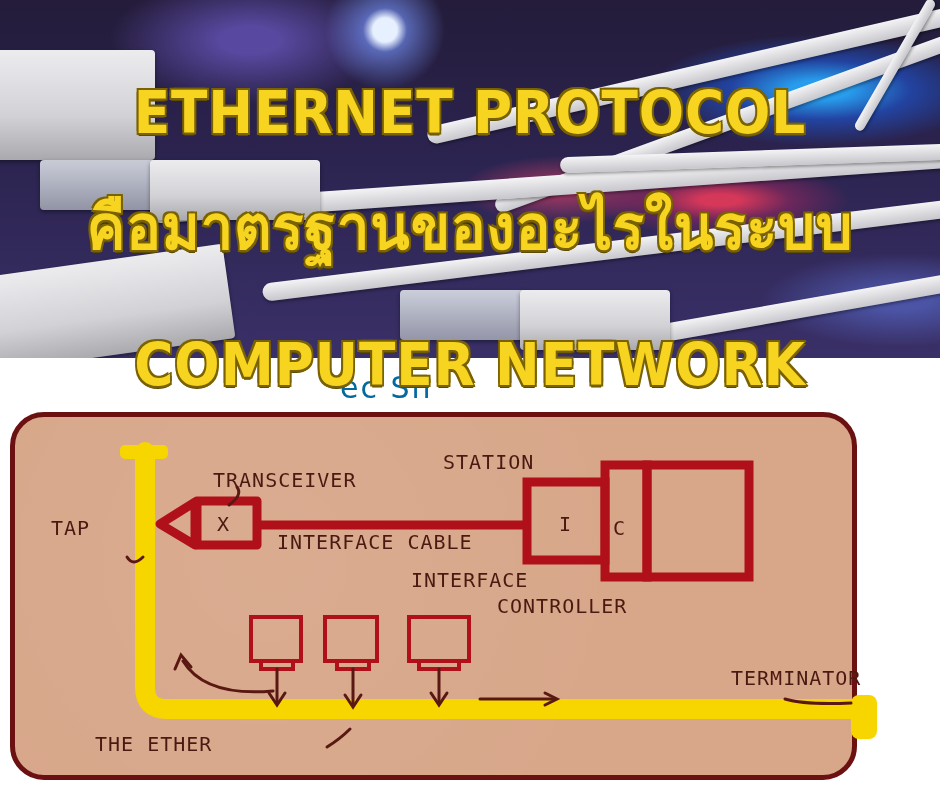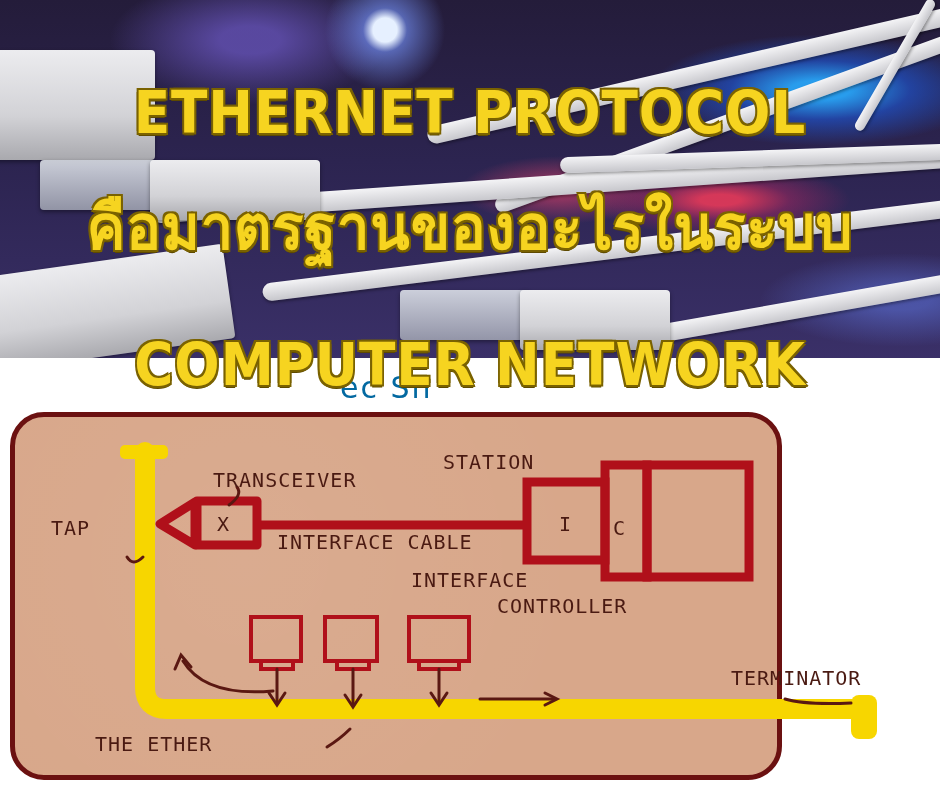--- a/index.html
+++ b/index.html
@@ -30,21 +30,21 @@
     letter-spacing: 1px; white-space: nowrap; line-height: 1;
   }
   .t1 { top: 84px; font-size: 58px; transform: scaleX(0.92); }
   .t2 { top: 197px; font-size: 62px; transform: scaleX(0.93); }
   .t3 { top: 336px; font-size: 58px; transform: scaleX(0.92); z-index: 5; }
 
   .watermark { position: absolute; top: 370px; left: 340px; font-size: 30px; color: #0369a1; font-family: "DejaVu Sans", sans-serif; z-index: 1; letter-spacing: 2px; }
 
   
   .diagram {
-    position: absolute; left: 10px; top: 412px; width: 772px; height: 368px;
+    position: absolute; left: 10px; top: 412px; width: 847px; height: 368px;
     background:
       radial-gradient(circle at 30% 40%, rgba(255,255,255,0.05), rgba(0,0,0,0) 60%),
       #d8a78a;
     border: 5px solid #6b1111; border-radius: 34px; box-sizing: border-box;
   }
   .diagram svg { position: absolute; left: 0; top: 0; }
   .hand { font-family: "DejaVu Sans Mono", monospace; fill: #4a1a12; font-size: 20px; letter-spacing: 1px; }
 </style>
 </head>
 <body>

